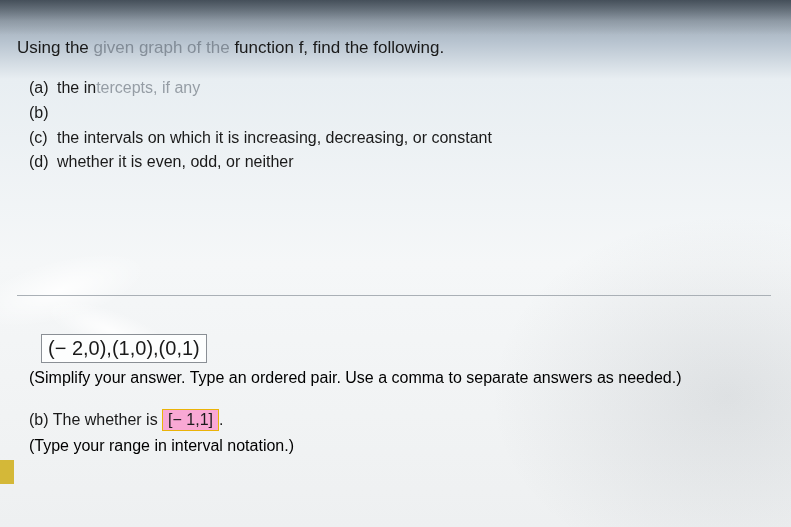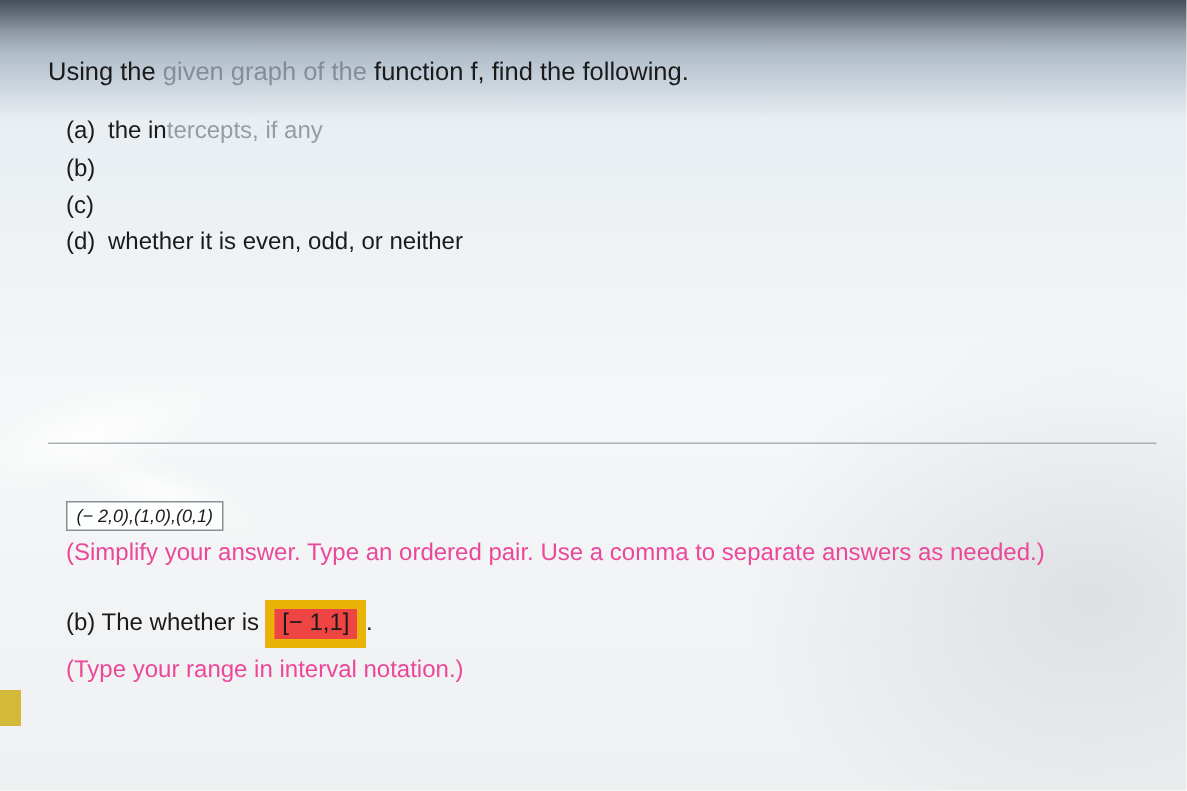--- a/index.html
+++ b/index.html
@@ -20,21 +20,21 @@
       top: 0;
       left: 0;
       right: 0;
       height: 35px;
       background: linear-gradient(180deg, rgba(40,50,60,0.7) 0%, rgba(100,110,120,0.3) 60%, transparent 100%);
       z-index: 1;
     }
     .content {
       position: relative;
       z-index: 2;
-      padding: 38px 20px 20px 32px;
+      padding: 38px 20px 20px 17px;
     }
     .prompt {
       font-size: 17px;
       color: #1a1a1a;
       margin-bottom: 18px;
       font-weight: 400;
     }
     .faded {
       color: rgba(80,90,100,0.55);
     }
@@ -63,41 +63,40 @@
       font-size: 16px;
       color: #1a1a1a;
       margin-left: 12px;
       margin-bottom: 16px;
     }
     .answer-box {
       display: inline-block;
       border: 1px solid #8a8f95;
       background: #fdfefe;
       padding: 2px 6px;
-      font-size: 12px;
+      font-size: 20px;
       color: #1a1a1a;
-      margin-left: 12px;
-      font-style: italic;
+      margin-left: 24px;
     }
     .hint {
       font-size: 16px;
-      color: #ec4899;
+      color: #000000;
       margin-left: 12px;
       margin-top: 6px;
     }
     .part-b {
       margin-top: 22px;
       margin-left: 12px;
       font-size: 16px;
       color: #1a1a1a;
     }
     .inline-box {
       display: inline-block;
-      border: 6px solid #eab308;
-      background: #ef4444;
+      border: 1px solid #eab308;
+      background: #f9a8d4;
       padding: 1px 5px;
     }
     .glare1 {
       position: absolute;
       top: 260px;
       left: -30px;
       width: 180px;
       height: 60px;
       background: radial-gradient(ellipse, rgba(255,255,255,0.9) 0%, transparent 70%);
       transform: rotate(-15deg);
@@ -152,20 +151,21 @@
       <span class="part-label">(a)</span>
       <span>
         <span>the in</span><span class="faded">tercepts, if any</span>
       </span>
     </div>
     <div class="part-line">
       <span class="part-label">(b)</span>
     </div>
     <div class="part-line">
       <span class="part-label">(c)</span>
+      <span>the intervals on which it is increasing, decreasing, or constant</span>
     </div>
     <div class="part-line">
       <span class="part-label">(d)</span>
       <span>whether it is even, odd, or neither</span>
     </div>
   </div>
 
   <div class="divider"></div>
 
   <div class="answer-section">

